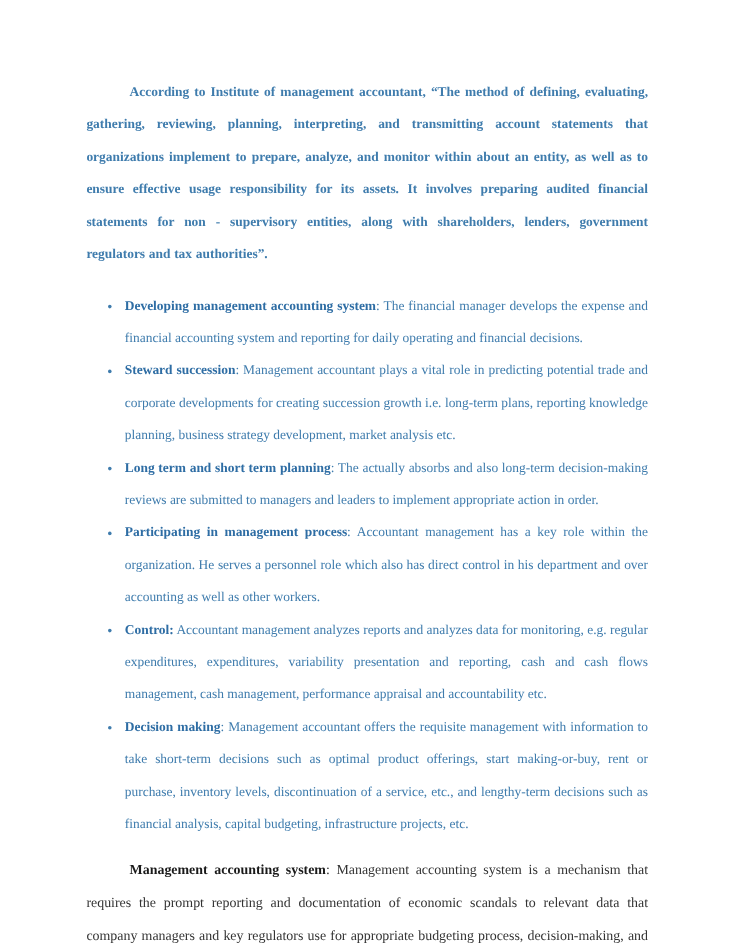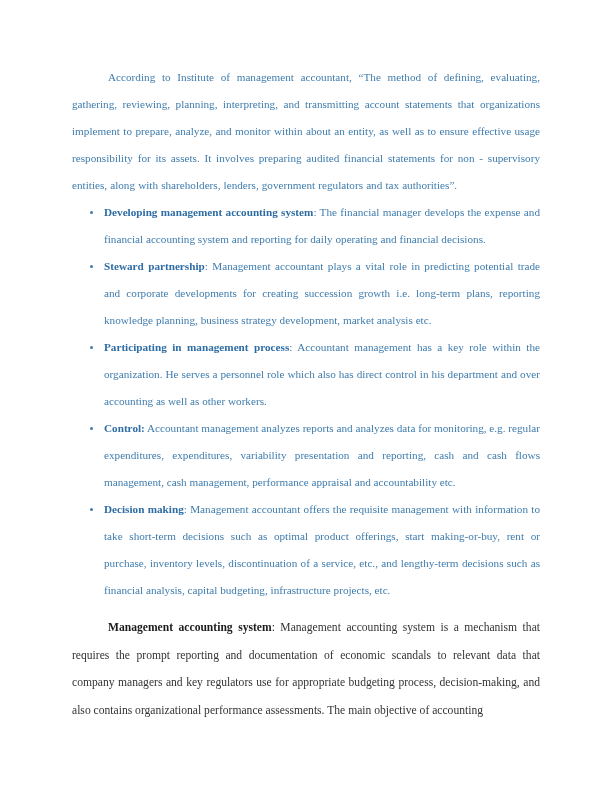--- a/index.html
+++ b/index.html
@@ -23,23 +23,24 @@
     width: 468px;
   }
 
   
   .para {
     color: #3f7cad;
     font-size: 11.2px;
     line-height: 27px;
     text-align: justify;
     text-justify: inter-word;
-    margin: 0 0 0 0;
+    margin: 0 0 16px 0;
     text-indent: 36px;
     word-spacing: 0.3px;
+    font-weight: bold;
   }
   .para-dark {
     color: #333333;
     font-size: 11.6px;
     line-height: 27.5px;
     text-align: justify;
     text-justify: inter-word;
     margin: 0;
     text-indent: 36px;
   }
@@ -90,21 +91,24 @@
   <div class="content">
 
     <p class="para">According to Institute of management accountant, “The method of defining, evaluating, gathering, reviewing, planning, interpreting, and transmitting account statements that organizations implement to prepare, analyze, and monitor within about an entity, as well as to ensure effective usage responsibility for its assets. It involves preparing audited financial statements for non - supervisory entities, along with shareholders, lenders, government regulators and tax authorities”.</p>
 
 
     <ul class="bullets">
       <li class="bullet-item">
         <span class="lead">Developing management accounting system</span><span>: </span><span>The financial manager develops the expense and financial accounting system and reporting for daily operating and financial decisions.</span>
       </li>
       <li class="bullet-item">
-        <span class="lead">Steward partnership</span><span>: </span><span>Management accountant plays a vital role in predicting potential trade and corporate developments for creating succession growth i.e. long-term plans, reporting knowledge planning, business strategy development, market analysis etc.</span>
+        <span class="lead">Steward succession</span><span>: </span><span>Management accountant plays a vital role in predicting potential trade and corporate developments for creating succession growth i.e. long-term plans, reporting knowledge planning, business strategy development, market analysis etc.</span>
+      </li>
+      <li class="bullet-item">
+        <span class="lead">Long term and short term planning</span><span>: </span><span>The actually absorbs and also long-term decision-making reviews are submitted to managers and leaders to implement appropriate action in order.</span>
       </li>
       <li class="bullet-item">
         <span class="lead">Participating in management process</span><span>: </span><span>Accountant management has a key role within the organization. He serves a personnel role which also has direct control in his department and over accounting as well as other workers.</span>
       </li>
       <li class="bullet-item">
         <span class="lead">Control:</span><span> </span><span>Accountant management analyzes reports and analyzes data for monitoring, e.g. regular expenditures, expenditures, variability presentation and reporting, cash and cash flows management, cash management, performance appraisal and accountability etc.</span>
       </li>
       <li class="bullet-item">
         <span class="lead">Decision making</span><span>: </span><span>Management accountant offers the requisite management with information to take short-term decisions such as optimal product offerings, start making-or-buy, rent or purchase, inventory levels, discontinuation of a service, etc., and lengthy-term decisions such as financial analysis, capital budgeting, infrastructure projects, etc.</span>
       </li>

